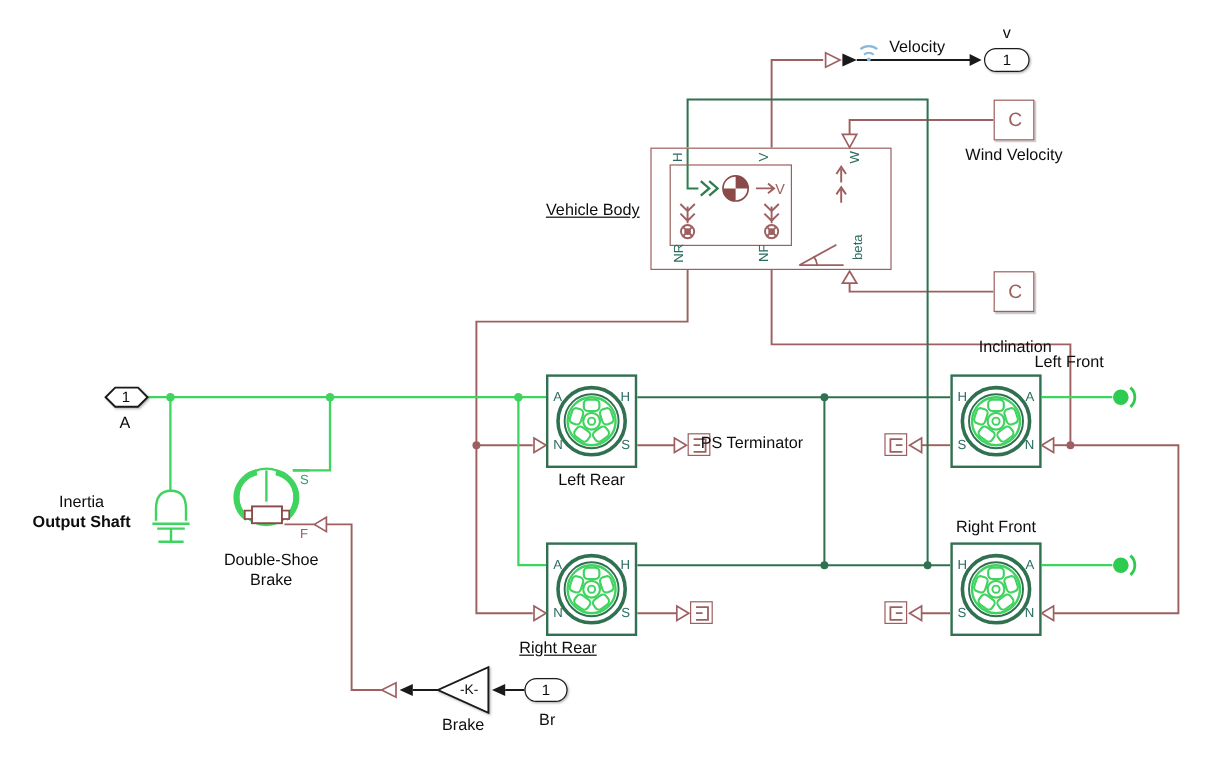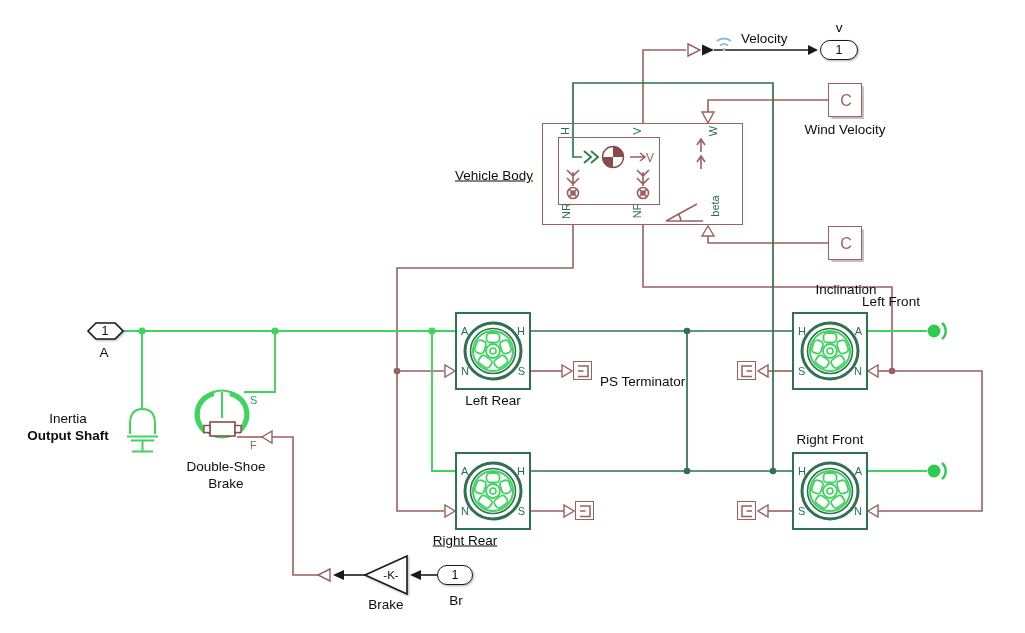--- a/index.html
+++ b/index.html
@@ -283,21 +283,21 @@
         <rect x="29.5" y="19" width="13" height="9.5" rx="3.5" transform="rotate(288 36 37)"></rect>
       </g>
     </svg>
     <span class="abs portletter" style="left:4px;top:11px;">H</span>
     <span class="abs portletter" style="left:4px;top:51px;">S</span>
     <span class="abs portletter" style="right:4px;top:11px;">A</span>
     <span class="abs portletter" style="right:4px;top:51px;">N</span>
   </div>
 
   <div class="blk termblk" style="left:573px;top:361px;width:19px;height:19px;background:transparent;"></div>
-  <span class="abs lbl" style="left:600px;top:361px;margin-top:13px;">PS Terminator</span>
+  <span class="abs lbl" style="left:584px;top:361px;">PS Terminator</span>
   <div class="blk termblk" style="left:575px;top:501px;width:19px;height:19px;background:transparent;"></div>
   <div class="blk termblk" style="left:737px;top:361px;width:19px;height:19px;background:transparent;"></div>
   <div class="blk termblk" style="left:737px;top:501px;width:19px;height:19px;background:transparent;"></div>
 
   <span class="abs lbl c" style="left:68px;top:418px;">Inertia</span>
   <span class="abs lbl c" style="left:68px;top:435px;font-weight:bold;">Output Shaft</span>
 
   <span class="abs portletter" style="left:250px;top:394px;color:#2f9e5f;">S</span>
   <span class="abs" style="left:250px;top:439px;font-size:11px;color:#9d5f5f;">F</span>
   <span class="abs lbl c" style="left:226px;top:466px;">Double-Shoe</span>

